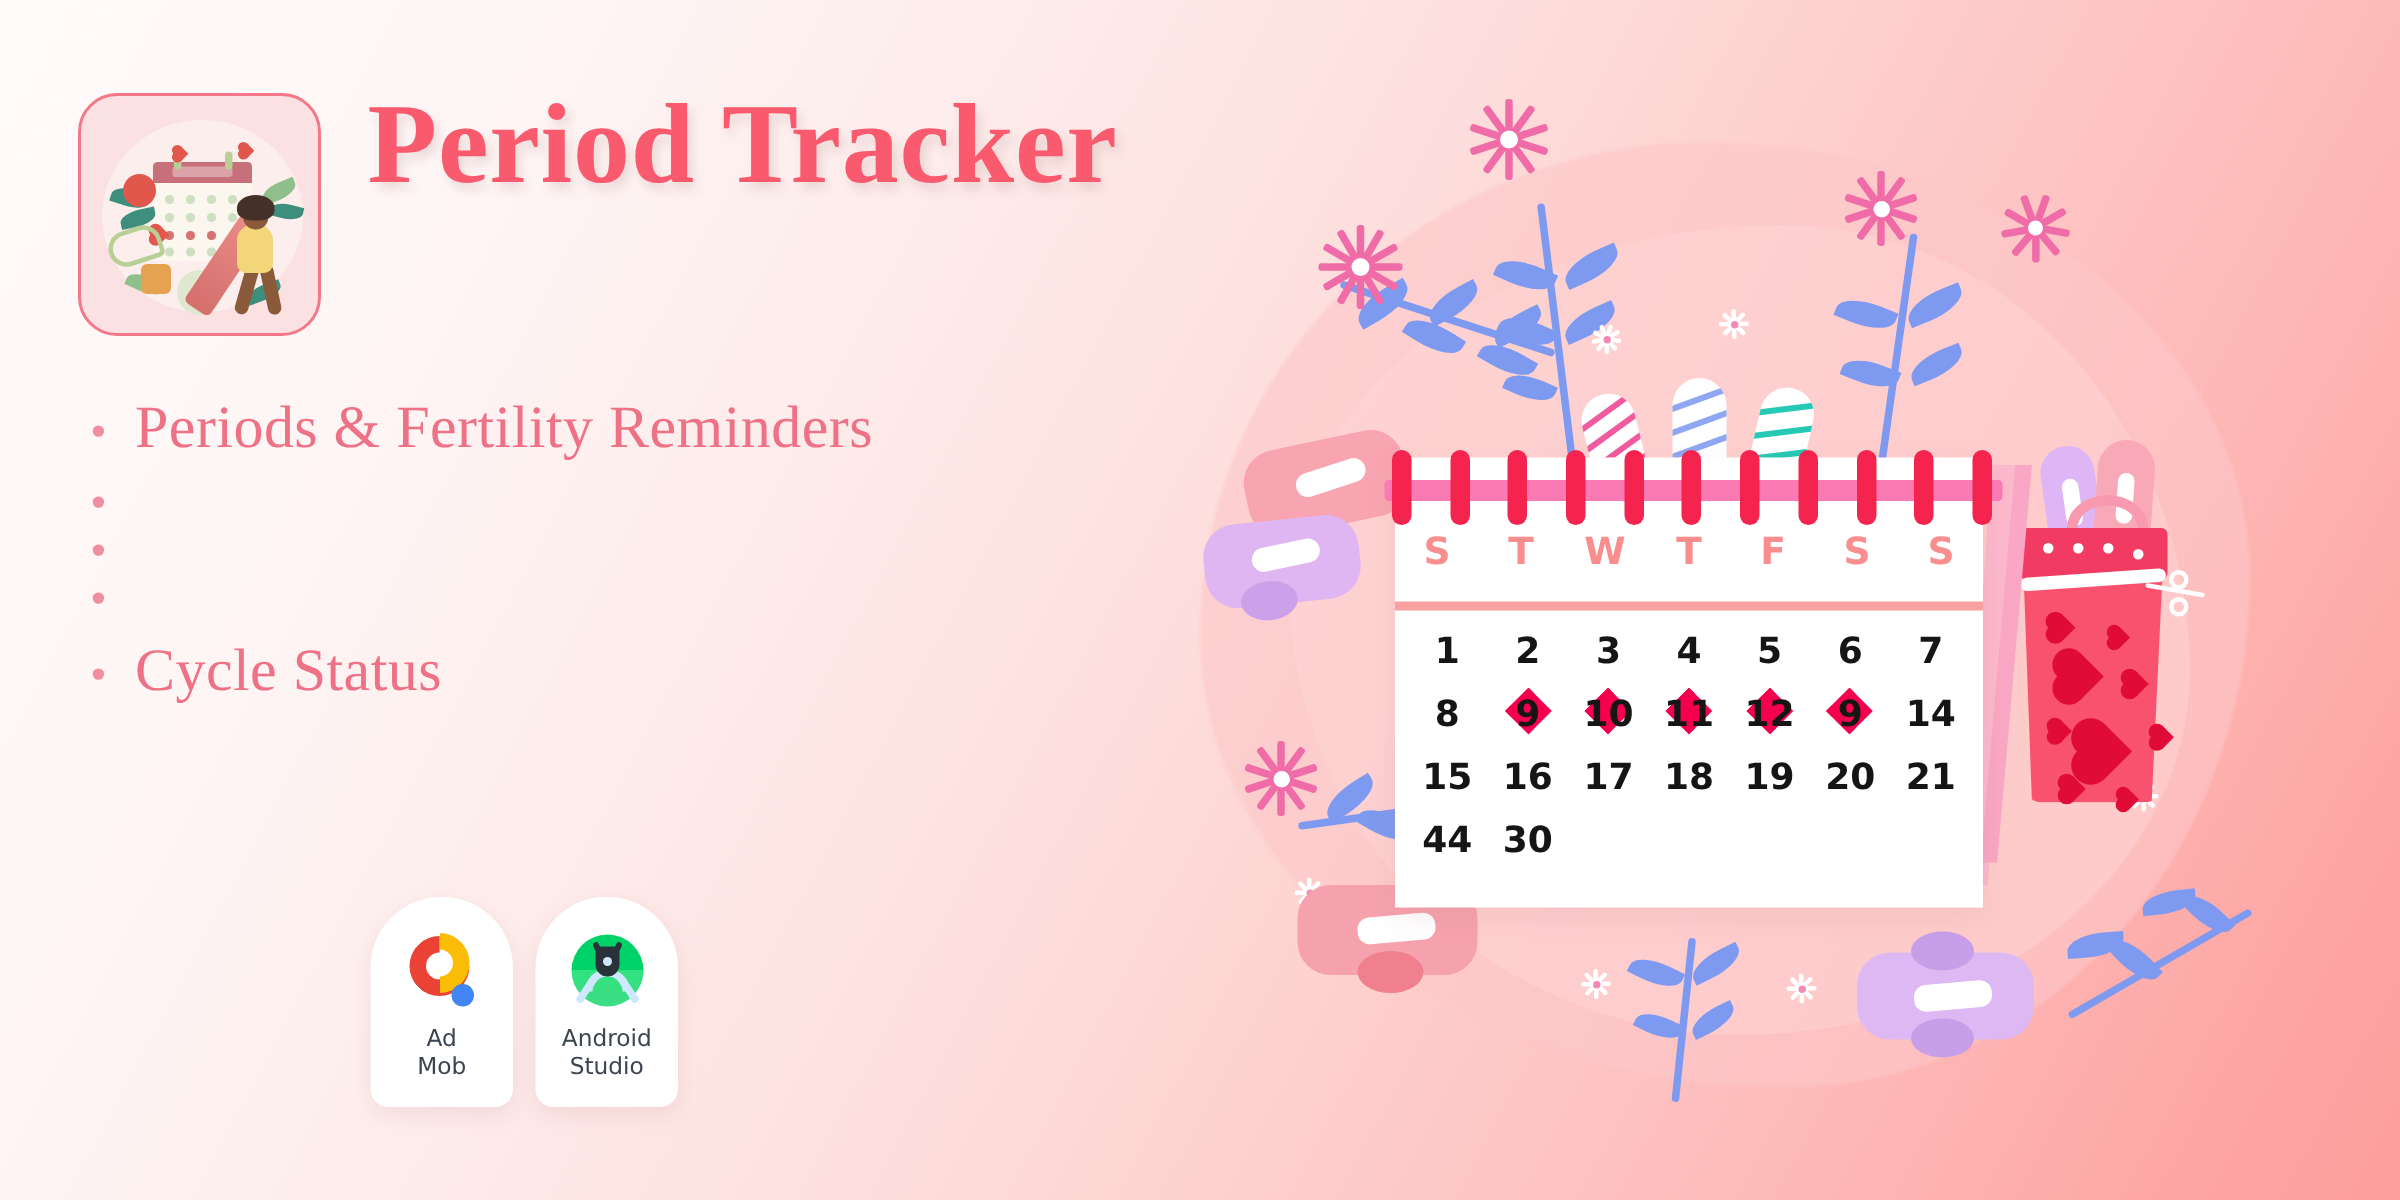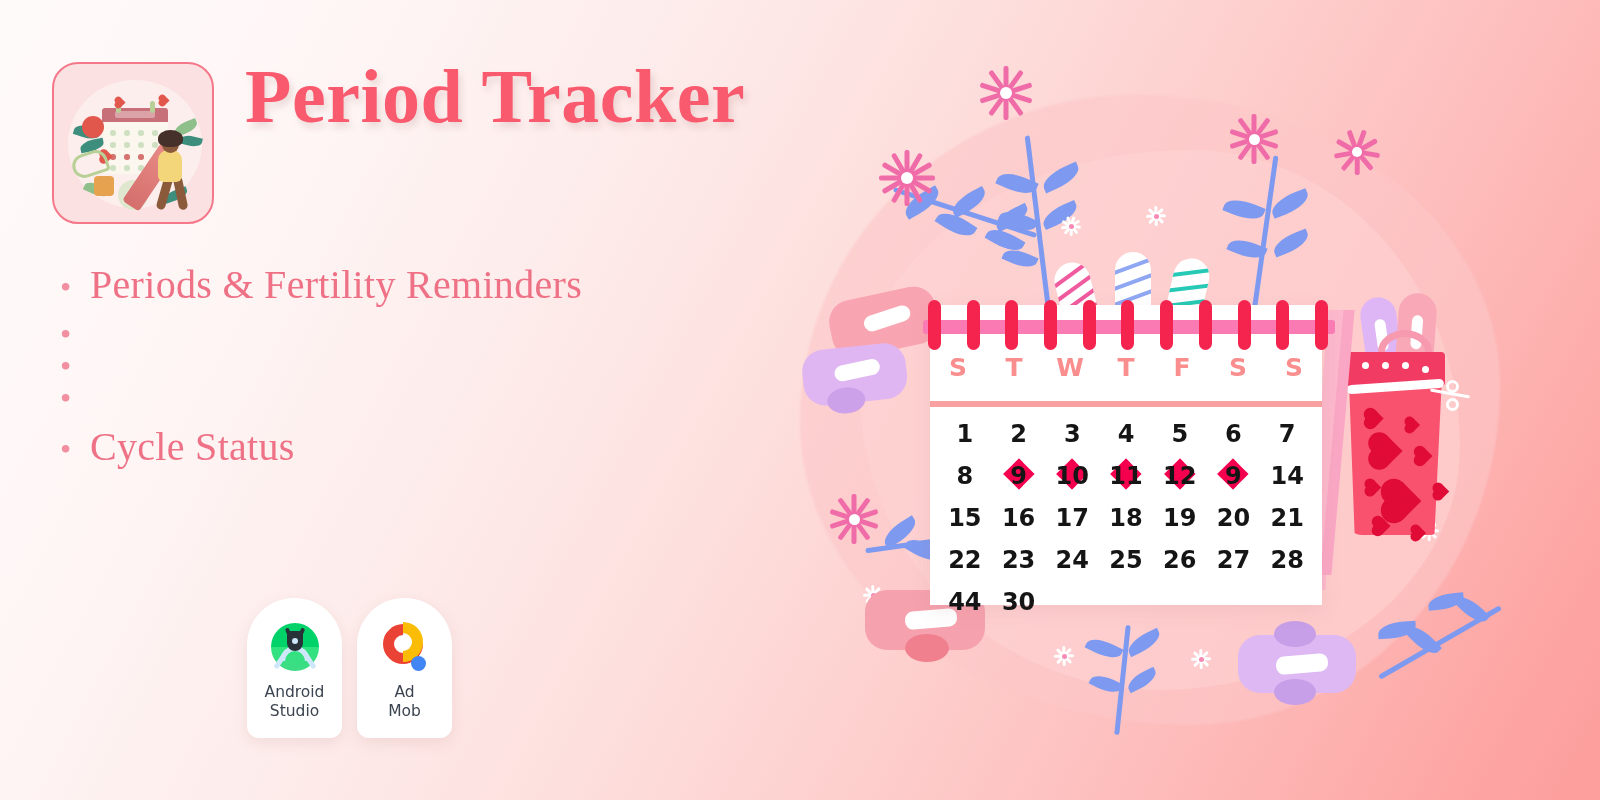--- a/index.html
+++ b/index.html
@@ -296,44 +296,44 @@
       <span class="bullet">•</span>
       <span>Cycle Status</span>
     </li>
   </ul>
 
   <div class="badges">
 
 
     <div class="badge">
       <div class="glyph">
+        <div class="am-c"></div>
+          <div class="am-y"></div>
+          <div class="am-b"></div>
+      </div>
+      <div class="cap">
+        <div>Ad</div>
+        <div>Mob</div>
+      </div>
+    </div>
+
+    <div class="badge">
+      <div class="glyph">
         <div class="as-circ"></div>
         <div class="as-leg l"></div>
           <div class="as-leg r"></div>
         <div class="as-arc"></div>
         <div class="as-ear l"></div>
           <div class="as-ear r"></div>
         <div class="as-head"></div>
           <div class="as-eye"></div>
       </div>
       <div class="cap">
         <div>Android</div>
         <div>Studio</div>
-      </div>
-    </div>
-
-    <div class="badge">
-      <div class="glyph">
-        <div class="am-c"></div>
-          <div class="am-y"></div>
-          <div class="am-b"></div>
-      </div>
-      <div class="cap">
-        <div>Ad</div>
-        <div>Mob</div>
       </div>
     </div>
 
 
   </div>
 </div>
 
 <div class="right-art">
   <div class="blob-bg"></div>
   <div class="blob-bg2"></div>
@@ -633,29 +633,20 @@
       <div class="cal-row">
         <div class="cal-cell"><span>15</span></div>
         <div class="cal-cell"><span>16</span></div>
         <div class="cal-cell"><span>17</span></div>
         <div class="cal-cell"><span>18</span></div>
         <div class="cal-cell"><span>19</span></div>
         <div class="cal-cell"><span>20</span></div>
         <div class="cal-cell"><span>21</span></div>
       </div>
       <div class="cal-row">
-        <div class="cal-cell"><span>22</span></div>
-        <div class="cal-cell"><span>23</span></div>
-        <div class="cal-cell"><span>24</span></div>
-        <div class="cal-cell"><span>25</span></div>
-        <div class="cal-cell"><span>26</span></div>
-        <div class="cal-cell"><span>27</span></div>
-        <div class="cal-cell"><span>28</span></div>
-      </div>
-      <div class="cal-row">
         <div class="cal-cell"><span>44</span></div>
         <div class="cal-cell"><span>30</span></div>
         <div class="cal-cell"><span></span></div>
         <div class="cal-cell"><span></span></div>
         <div class="cal-cell"><span></span></div>
         <div class="cal-cell"><span></span></div>
         <div class="cal-cell"><span></span></div>
       </div>
     </div>
   </div>

